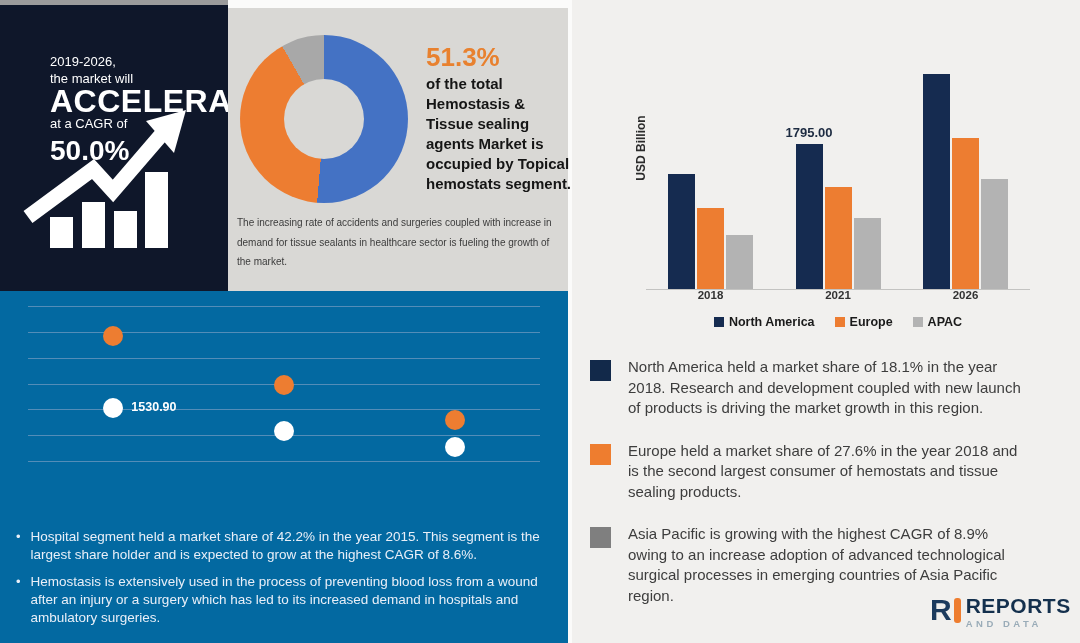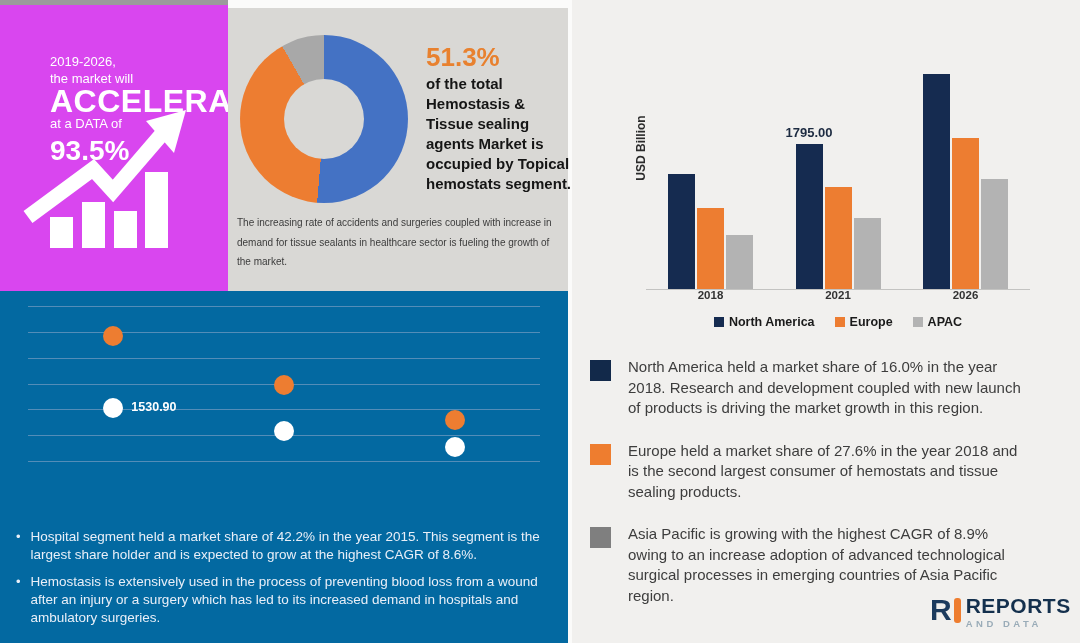--- a/index.html
+++ b/index.html
@@ -6,21 +6,21 @@
   .canvas{position:relative;width:1080px;height:643px;overflow:hidden;
           background:#fbfbfa;font-family:"Liberation Sans",sans-serif;}
 
   
   .right-bg{position:absolute;left:572px;top:0;width:508px;height:643px;background:#f1f0ee;}
 
   
   .topbar-gray{position:absolute;left:0;top:0;width:228px;height:5px;background:#9b9b9b;}
 
   
-  .accel{position:absolute;left:0;top:5px;width:228px;height:370px;background:#d946ef;color:#fff;}
+  .accel{position:absolute;left:0;top:5px;width:228px;height:370px;background:#0f172a;color:#fff;}
   .accel-arrow{position:absolute;left:0;top:0;width:228px;height:286px;}
   .accel-text{position:absolute;left:50px;top:48px;line-height:1;}
   .a-sm{font-size:13px;line-height:17px;font-weight:400;}
   .a-big{font-size:32px;line-height:28px;font-weight:700;letter-spacing:0.5px;}
   .a-num{font-size:28px;line-height:32px;font-weight:700;margin-top:3px;}
 
   
   .donut-card{position:absolute;left:228px;top:8px;width:340px;height:283px;background:#d9d8d5;}
   .donut{position:absolute;left:12px;top:27px;width:168px;height:168px;border-radius:50%;}
   .donut::after{content:"";position:absolute;inset:44px;border-radius:50%;background:#d9d8d5;}
@@ -87,22 +87,22 @@
       <rect x="82" y="197" width="23" height="46" fill="#ffffff"></rect>
       <rect x="114" y="206" width="23" height="37" fill="#ffffff"></rect>
       <rect x="145" y="167" width="23" height="76" fill="#ffffff"></rect>
       <polyline points="28,212 93,164 113,186 168,122" fill="none" stroke="#ffffff" stroke-width="15"></polyline>
       <polygon points="146,116 186,105 174,148" fill="#ffffff"></polygon>
     </svg>
     <div class="accel-text">
       <div class="a-sm">2019-2026,</div>
       <div class="a-sm">the market will</div>
       <div class="a-big">ACCELERATE</div>
-      <div class="a-sm">at a DATA of</div>
-      <div class="a-num">93.5%</div>
+      <div class="a-sm">at a CAGR of</div>
+      <div class="a-num">50.0%</div>
     </div>
   </div>
 
   <div class="donut-card">
     <div class="donut" id="donut" style="background: conic-gradient(rgb(68, 114, 196) 0%, rgb(68, 114, 196) 51.3%, rgb(237, 125, 49) 51.3%, rgb(237, 125, 49) 91.7%, rgb(168, 168, 168) 91.7%, rgb(168, 168, 168) 100%);"></div>
     <div class="donut-highlight">51.3%</div>
     <div class="donut-bold">of the total Hemostasis &amp; Tissue sealing agents  Market is occupied by Topical hemostats segment.</div>
     <div class="donut-body">The increasing rate of accidents and surgeries coupled with increase in demand for tissue sealants in healthcare sector is fueling the growth of the market.</div>
   </div>
 
@@ -174,21 +174,21 @@
       </div>
       <div class="bar-legend-item">
         <span class="bar-legend-sq" style="background: rgb(179, 179, 179);"></span>
         <span>APAC</span>
       </div>
     </div>
 
   <div class="regions" id="regions">
     <div class="region-item">
       <div class="region-square" style="background: rgb(18, 41, 74);"></div>
-      <div class="region-text">North America held a market share of 16.0% in the year 2018. Research and development coupled with new launch of products is driving the market growth in this region.</div>
+      <div class="region-text">North America held a market share of 18.1% in the year 2018. Research and development coupled with new launch of products is driving the market growth in this region.</div>
     </div>
     <div class="region-item">
       <div class="region-square" style="background: rgb(238, 125, 47);"></div>
       <div class="region-text">Europe held a market share of 27.6% in the year 2018 and is the second largest consumer of hemostats and tissue sealing products.</div>
     </div>
     <div class="region-item">
       <div class="region-square" style="background: rgb(127, 127, 127);"></div>
       <div class="region-text">Asia Pacific is growing with the highest CAGR of 8.9% owing to an increase adoption of advanced technological surgical processes in emerging countries of Asia Pacific region.</div>
     </div>
   </div>

